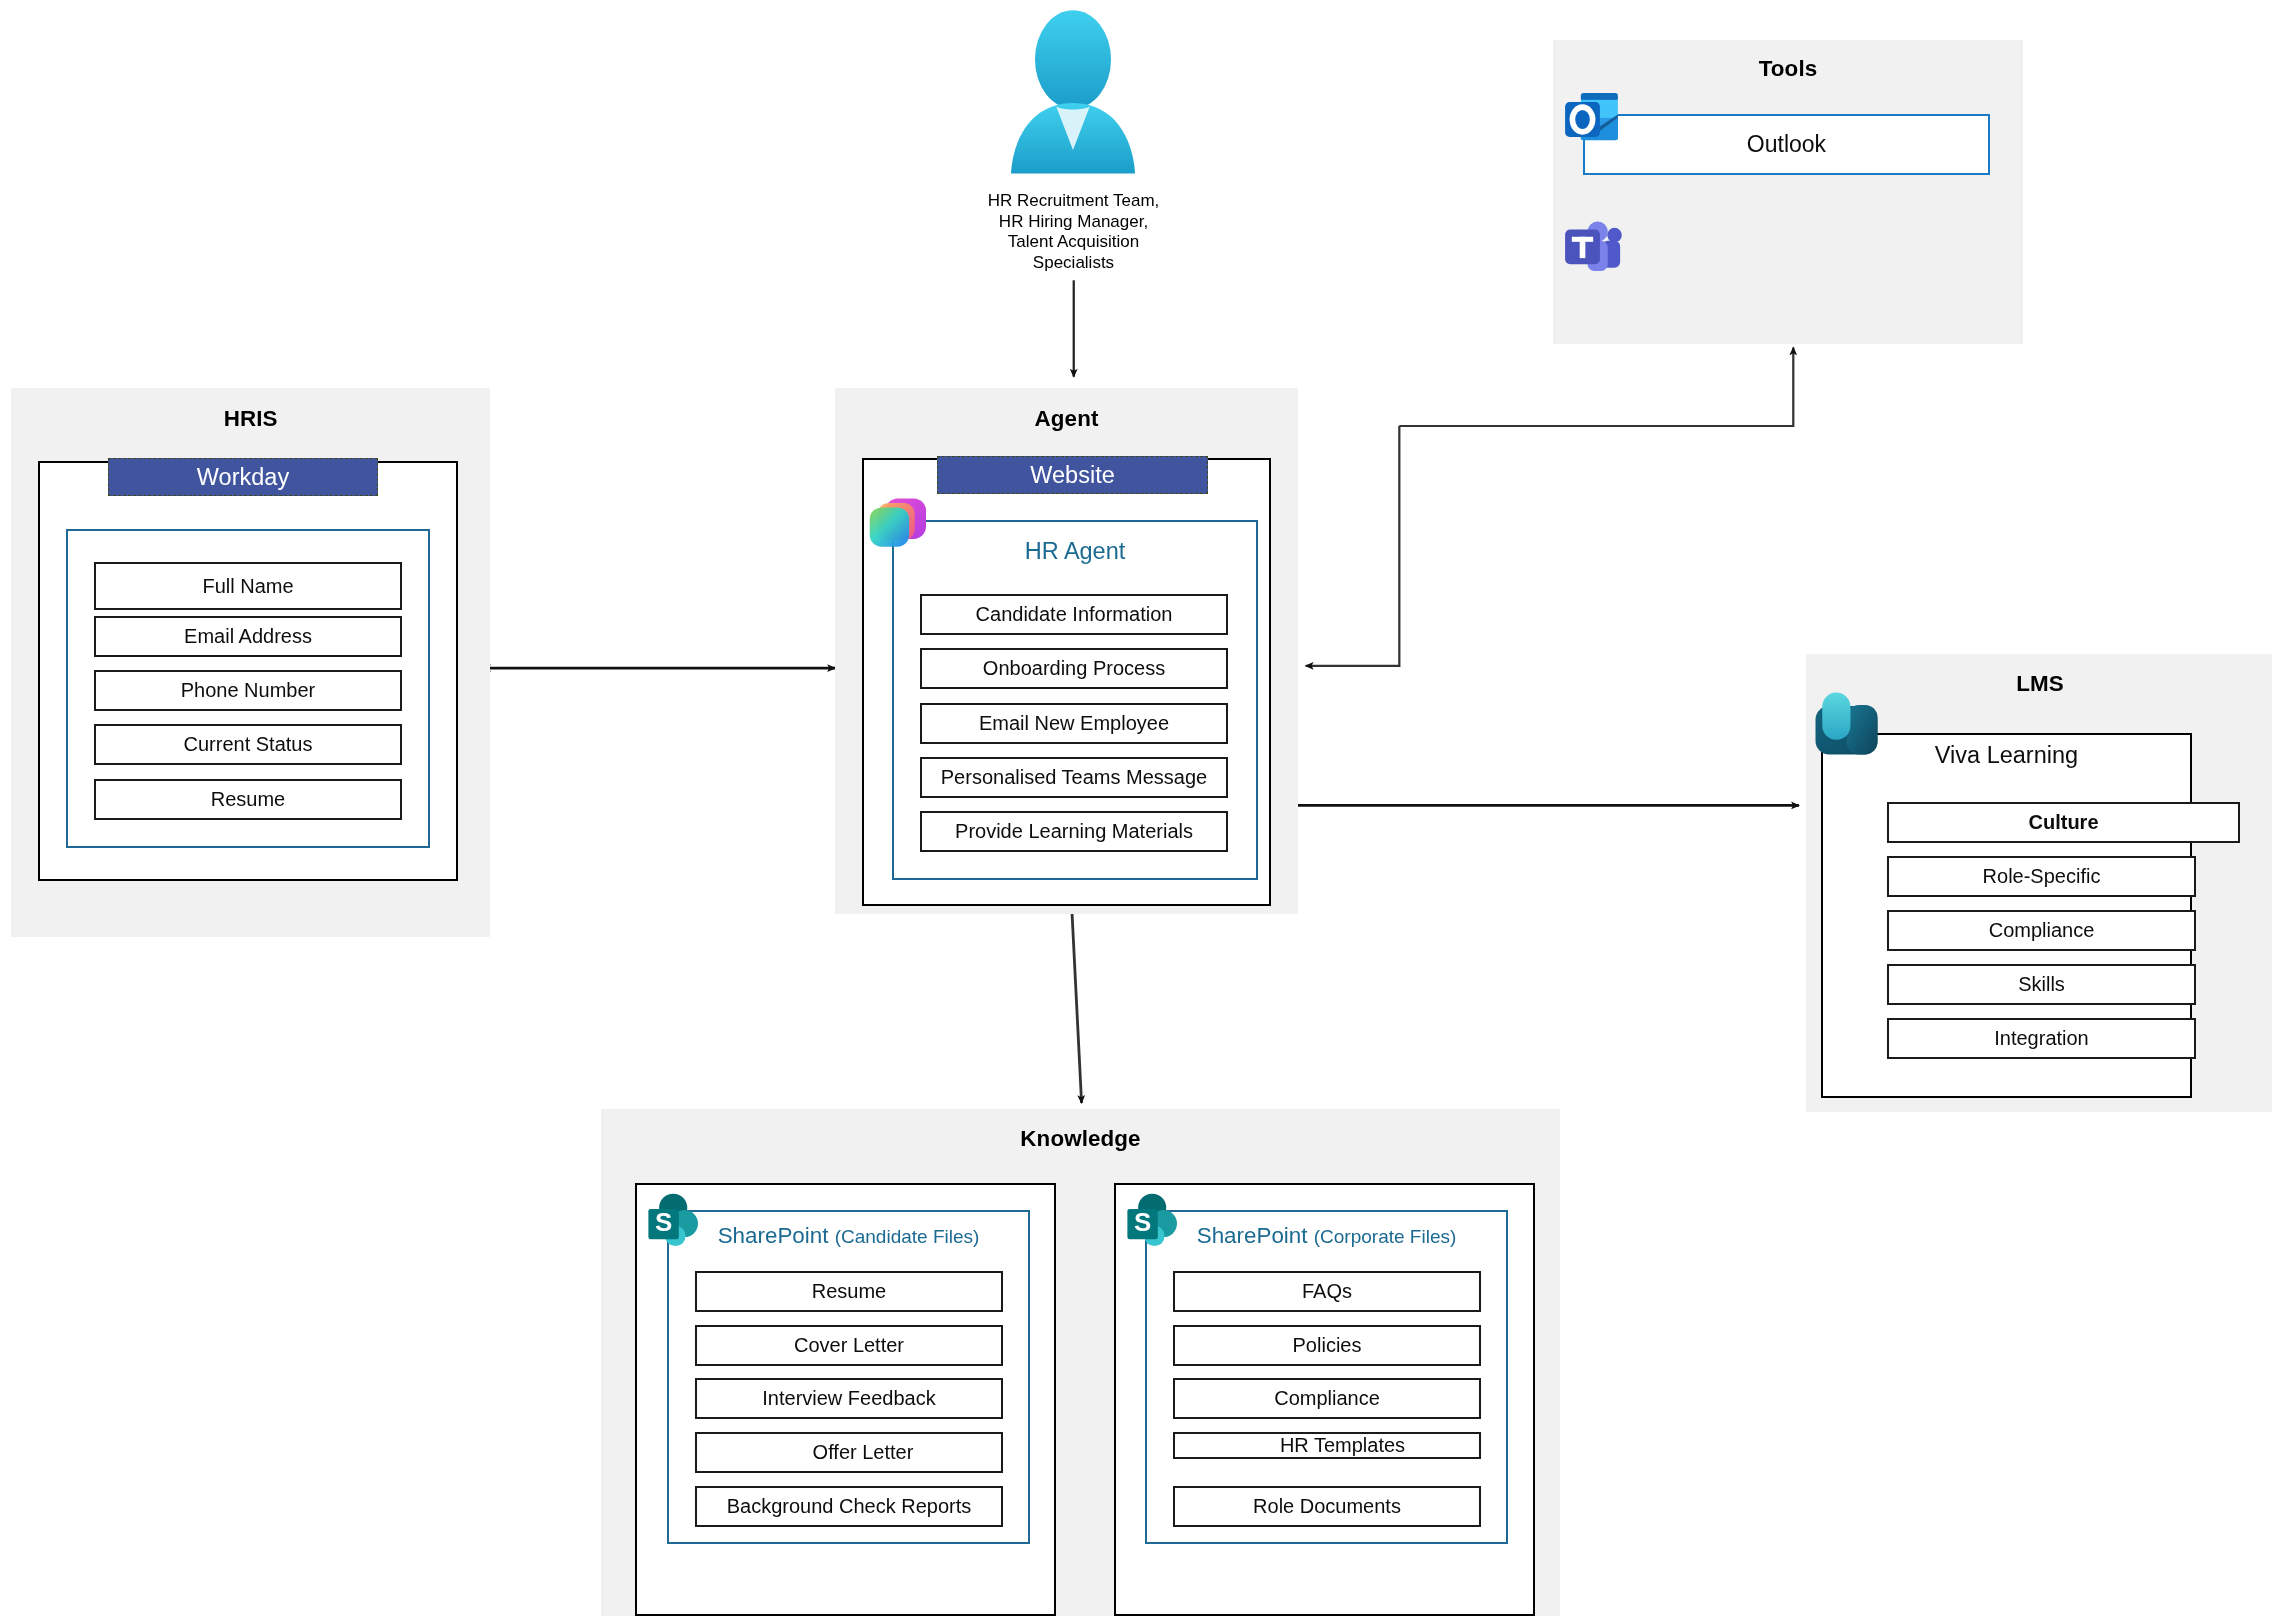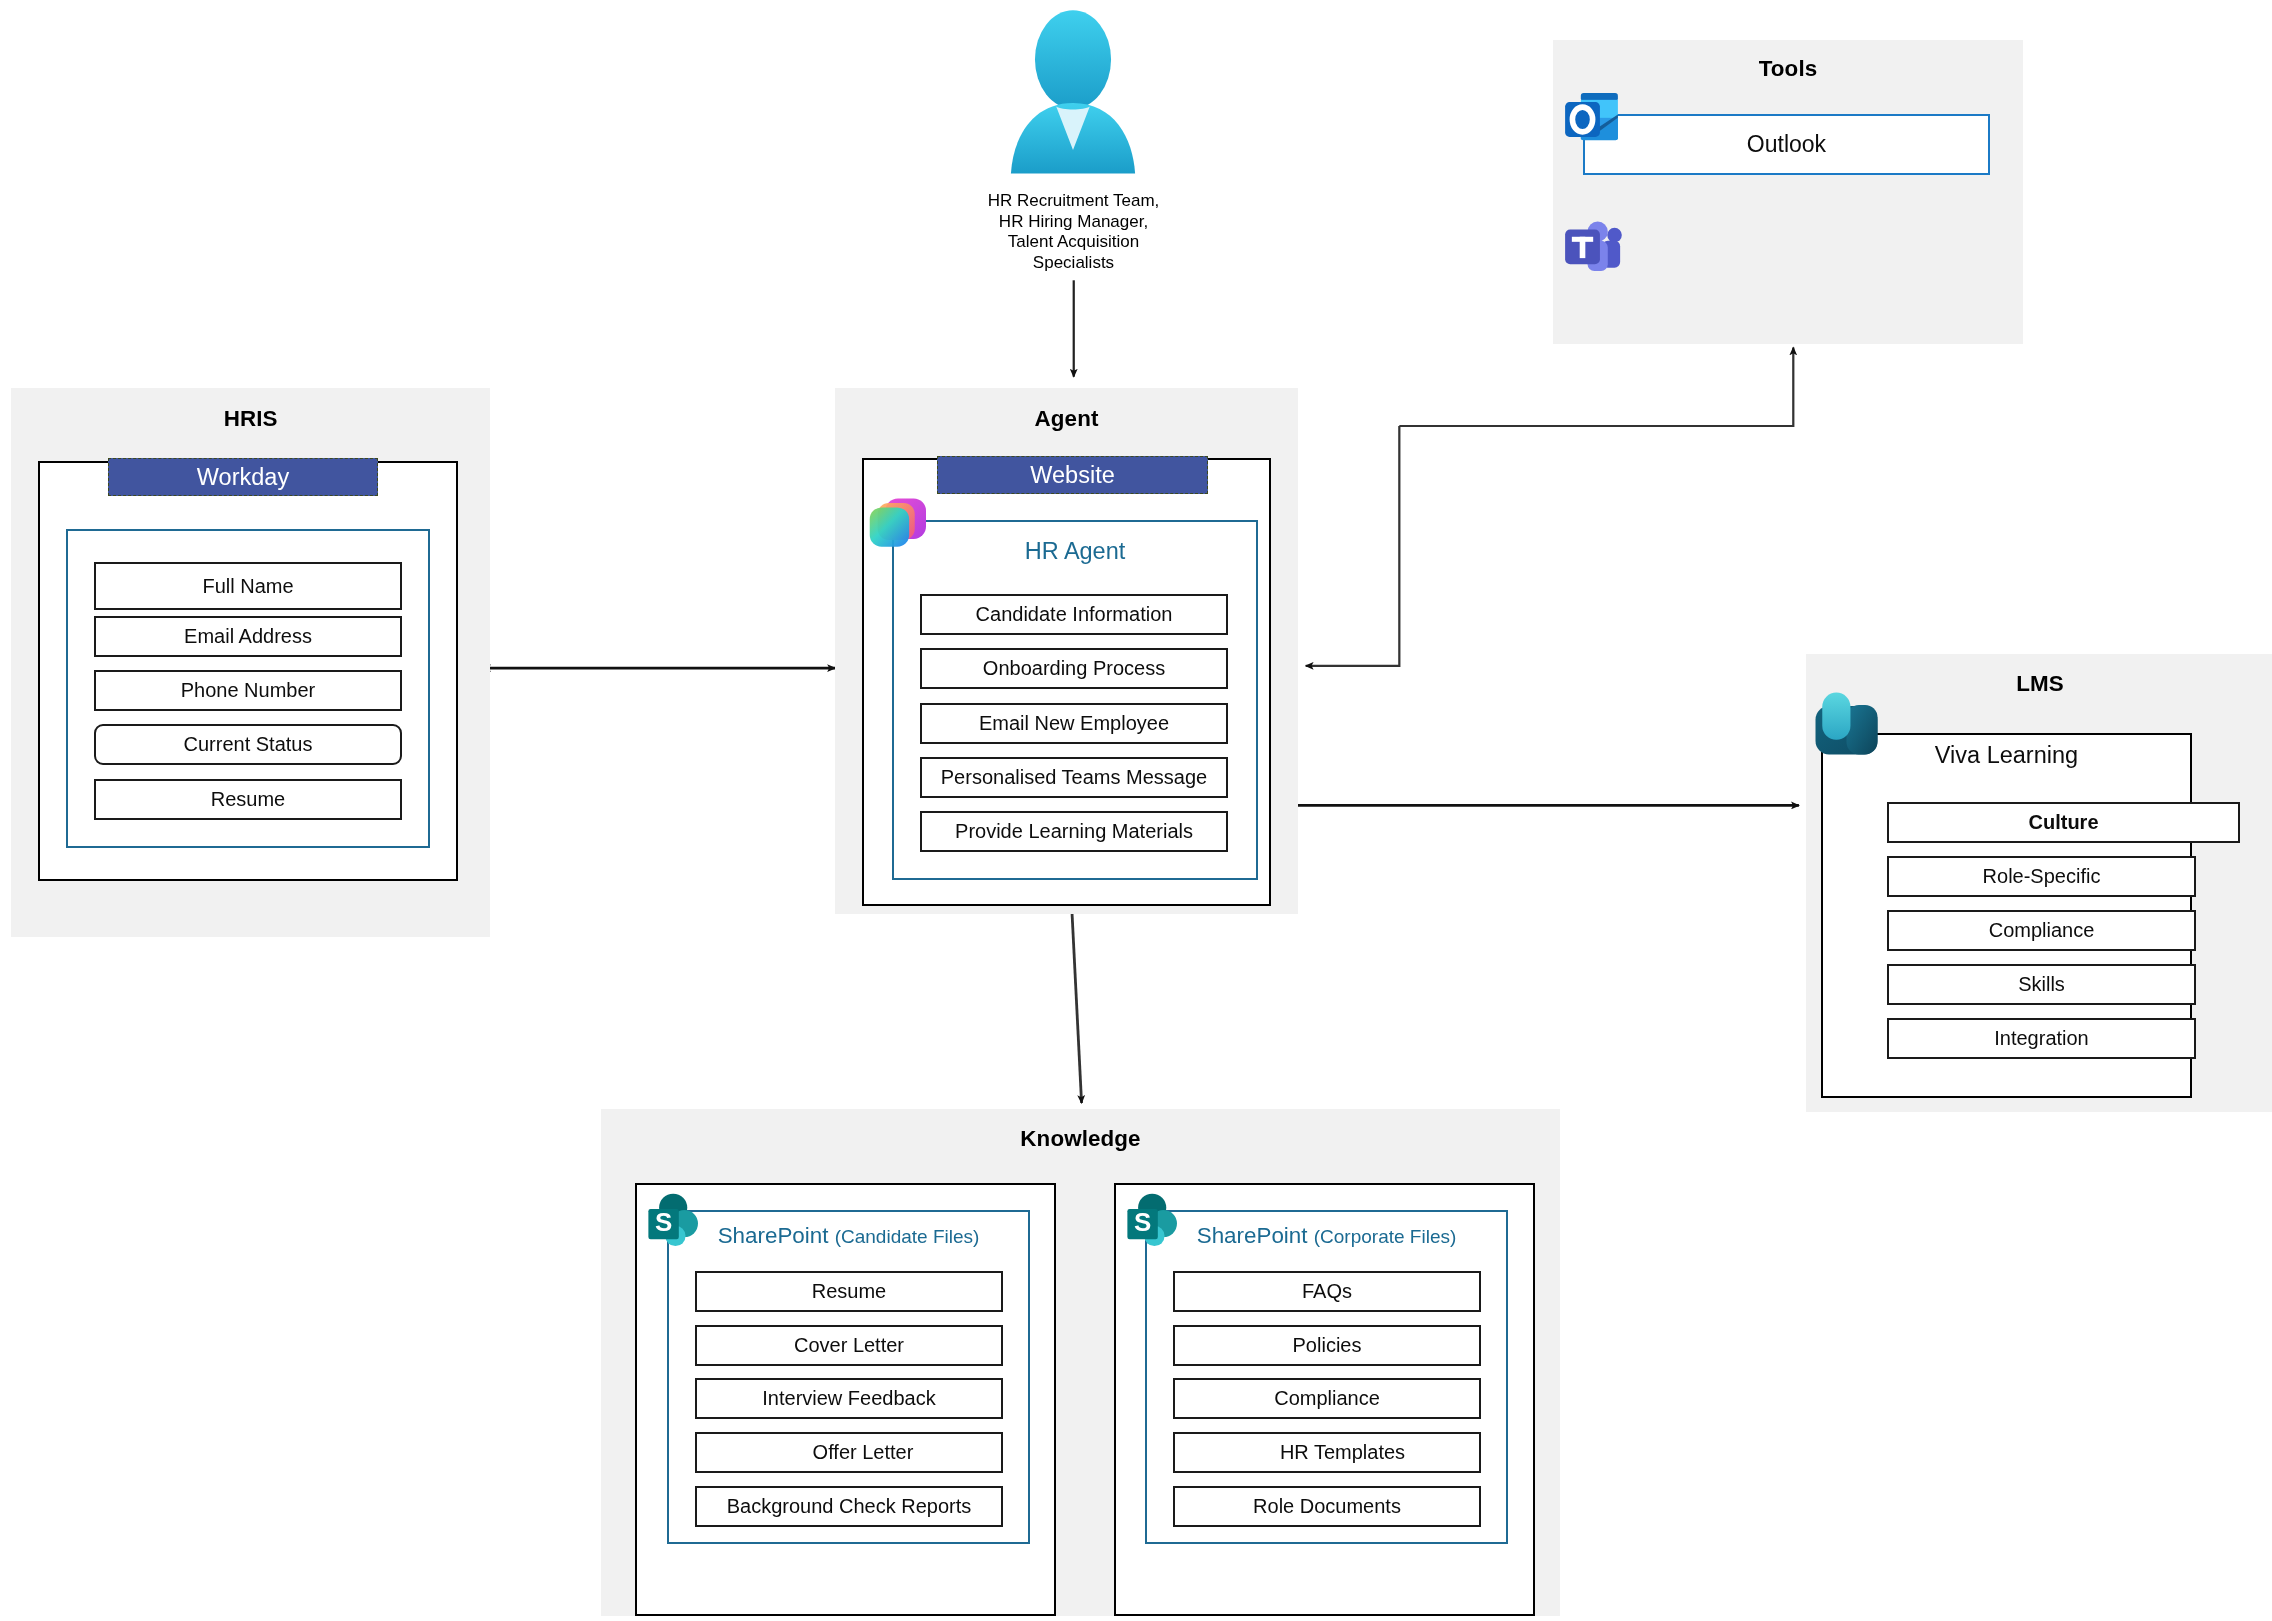--- a/index.html
+++ b/index.html
@@ -195,21 +195,21 @@
 
   <div class="item" style="left:94px; top:562px; width:308px; height:48px; font-size:20px;">
     <span>Full Name</span>
   </div>
   <div class="item" style="left:94px; top:616px; width:308px; height:41px; font-size:20px;">
     <span>Email Address</span>
   </div>
   <div class="item" style="left:94px; top:670px; width:308px; height:41px; font-size:20px;">
     <span>Phone Number</span>
   </div>
-  <div class="item" style="left:94px; top:724px; width:308px; height:41px; font-size:20px;border-radius:9px;">
+  <div class="item" style="left:94px; top:724px; width:308px; height:41px; font-size:20px;">
     <span>Current Status</span>
   </div>
   <div class="item" style="left:94px; top:779px; width:308px; height:41px; font-size:20px;">
     <span>Resume</span>
   </div>
 
   <div class="group" style="left:835px; top:388px; width:463px; height:526px;">
     <div class="group-title" style="top:18px; font-size:22.4px;">Agent</div>
   </div>
 
@@ -364,21 +364,21 @@
   </div>
   <div class="item" style="left:1173px; top:1271px; width:308px; height:41px; font-size:20px;">
     <span>FAQs</span>
   </div>
   <div class="item" style="left:1173px; top:1325px; width:308px; height:41px; font-size:20px;">
     <span>Policies</span>
   </div>
   <div class="item" style="left:1173px; top:1378px; width:308px; height:41px; font-size:20px;">
     <span>Compliance</span>
   </div>
-  <div class="item" style="left:1173px; top:1432px; width:308px; height:41px; font-size:20px;padding-left:31px;">
+  <div class="item" style="left:1173px; top:1432px; width:308px; height:27px; font-size:20px;padding-left:31px;">
     <span>HR Templates</span>
   </div>
   <div class="item" style="left:1173px; top:1486px; width:308px; height:41px; font-size:20px;">
     <span>Role Documents</span>
   </div>
 
 </div>
 
 
 </body></html>

